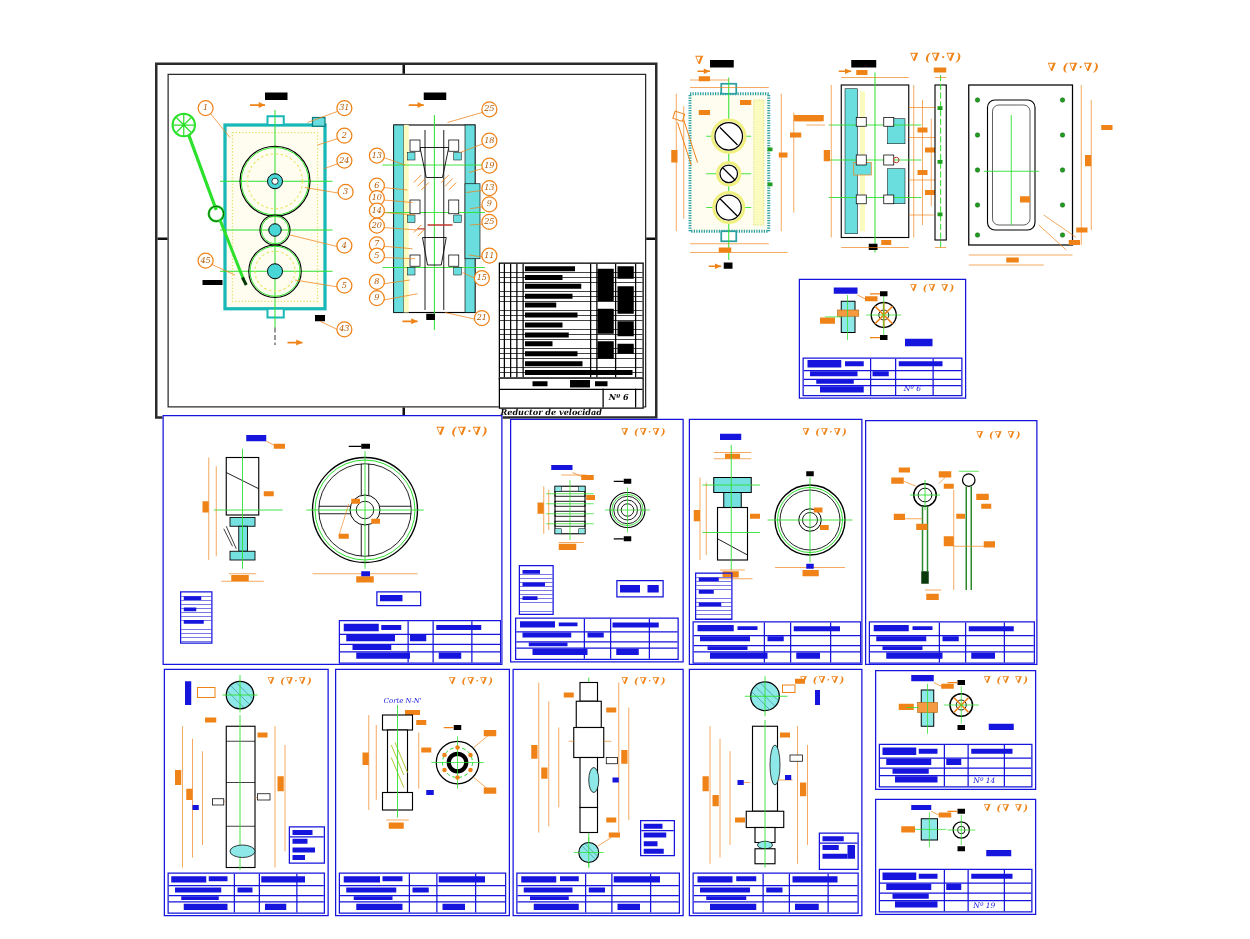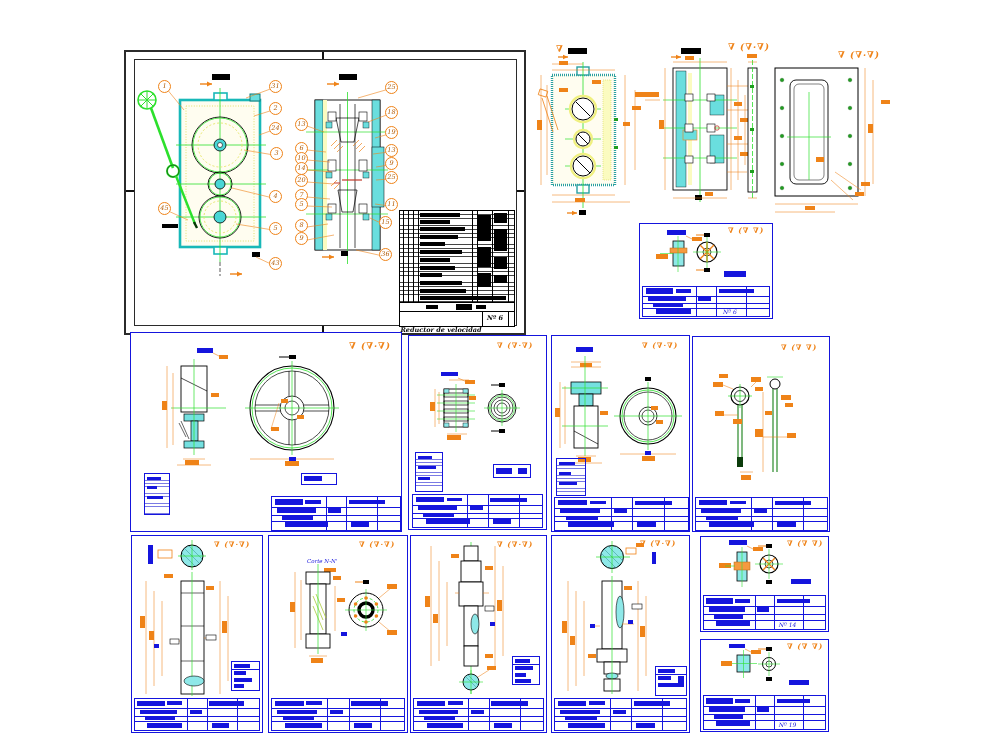--- a/index.html
+++ b/index.html
@@ -937,14 +937,14 @@
     <div class="balloon" style="left: 391px; top: 163px;">9</div>
     <div class="balloon" style="left: 301px; top: 168px;">14</div>
     <div class="balloon" style="left: 391px; top: 177px;">25</div>
     <div class="balloon" style="left: 301px; top: 180px;">20</div>
     <div class="balloon" style="left: 301px; top: 195px;">7</div>
     <div class="balloon" style="left: 301px; top: 204px;">5</div>
     <div class="balloon" style="left: 391px; top: 204px;">11</div>
     <div class="balloon" style="left: 301px; top: 225px;">8</div>
     <div class="balloon" style="left: 385px; top: 222px;">15</div>
     <div class="balloon" style="left: 301px; top: 238px;">9</div>
-    <div class="balloon" style="left: 385px; top: 254px;">36</div>
+    <div class="balloon" style="left: 385px; top: 254px;">21</div>
   </div>
 
 </body></html>

